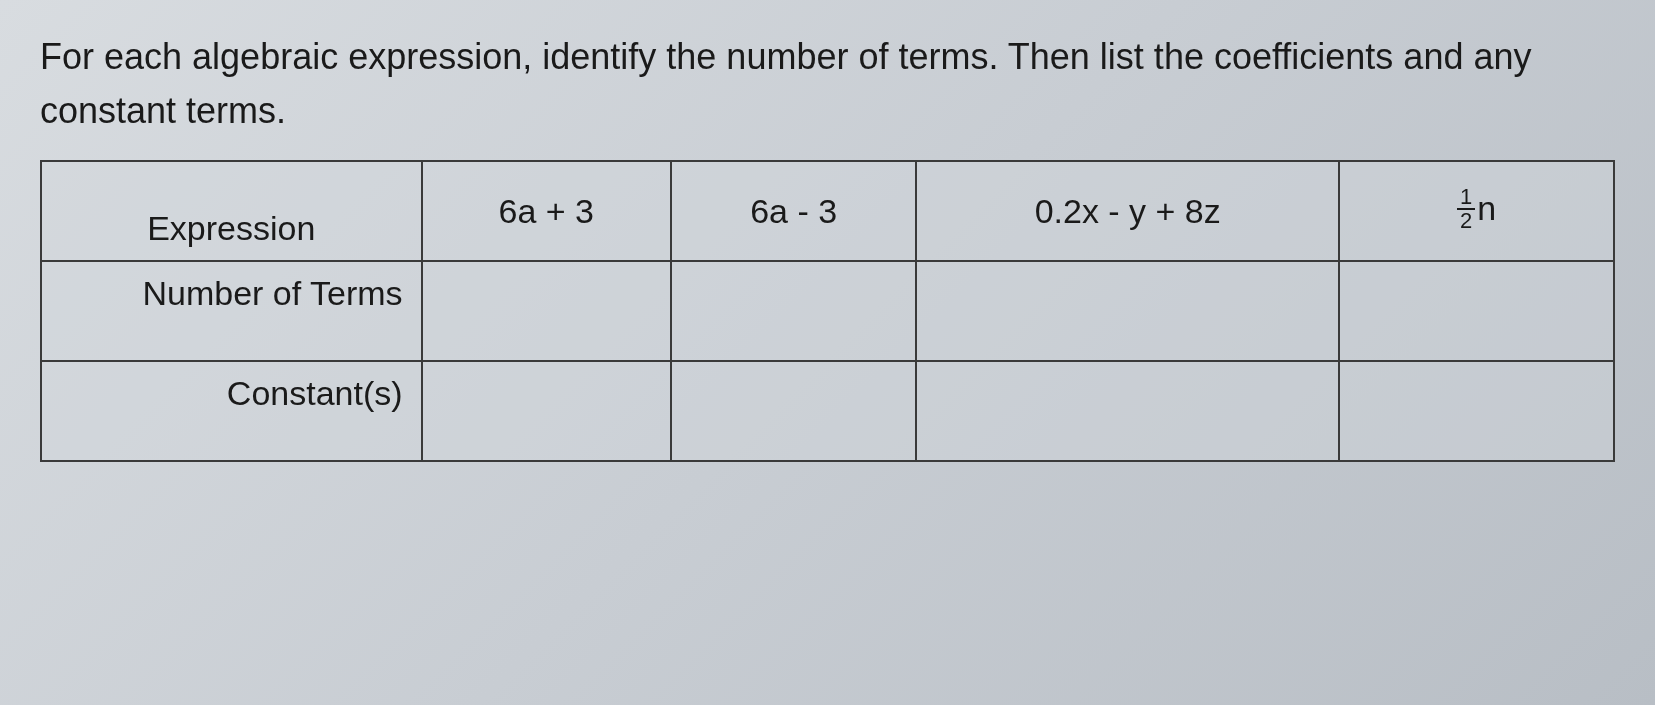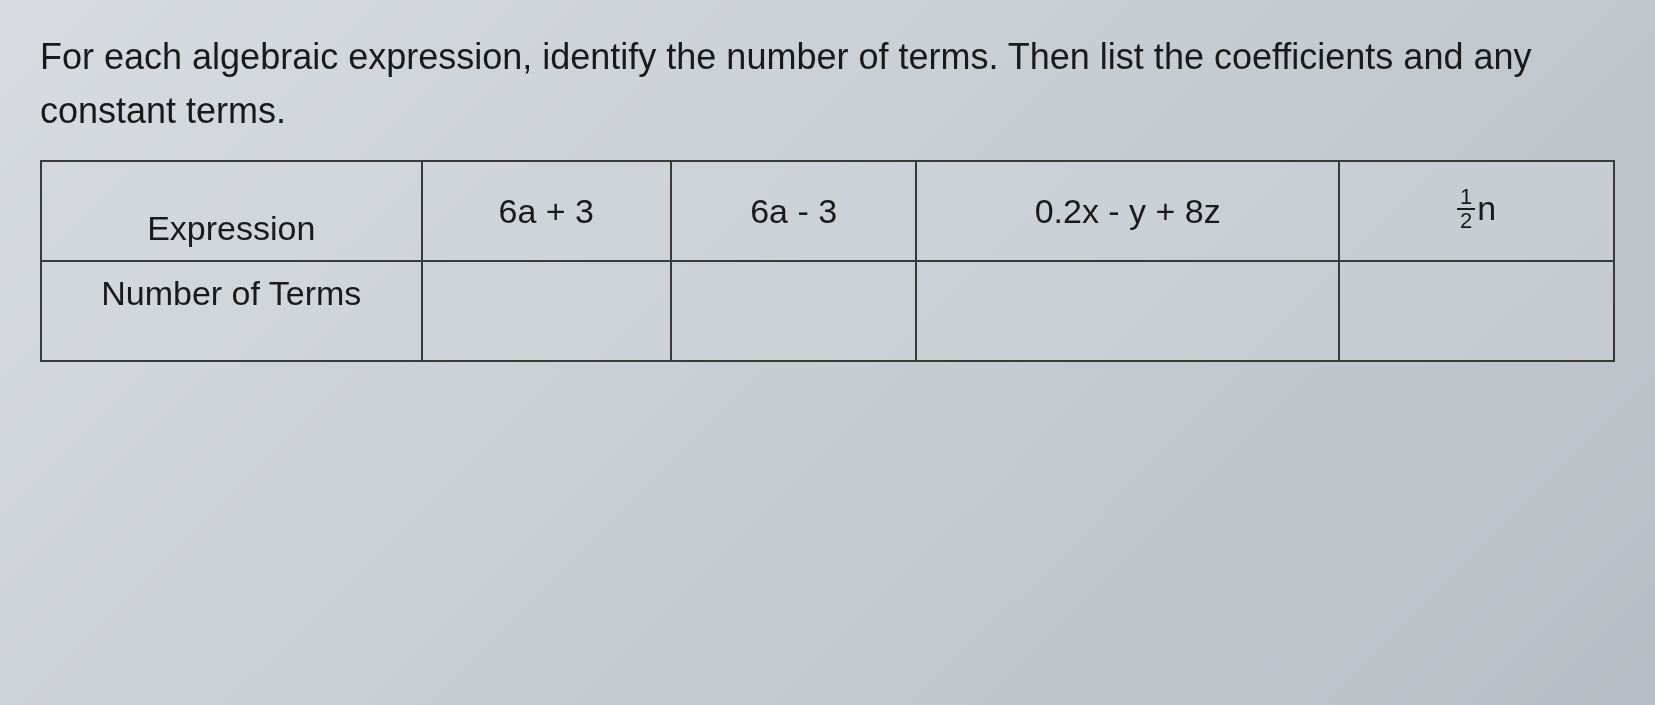--- a/index.html
+++ b/index.html
@@ -23,21 +23,21 @@
     }
     table {
       border-collapse: collapse;
       width: 100%;
       background: rgba(210, 215, 220, 0.4);
     }
     td, th {
       border: 2px solid #3a3a3a;
       padding: 12px 18px;
       font-size: 34px;
-      text-align: center;
+      text-align: right;
       vertical-align: top;
     }
     th {
       font-weight: normal;
       text-align: center;
       vertical-align: middle;
       height: 100px;
     }
     td.row-label {
       width: 360px;
@@ -89,14 +89,21 @@
       </span><span>n</span>
     </th>
   </tr>
   <tr>
     <td class="row-label">Number of Terms</td>
     <td class="cell col-1"></td>
     <td class="cell col-2"></td>
     <td class="cell col-3"></td>
     <td class="cell col-4"></td>
   </tr>
+  <tr>
+    <td class="row-label">Constant(s)</td>
+    <td class="cell col-1"></td>
+    <td class="cell col-2"></td>
+    <td class="cell col-3"></td>
+    <td class="cell col-4"></td>
+  </tr>
 </tbody>
   </table>
 
 </body></html>

